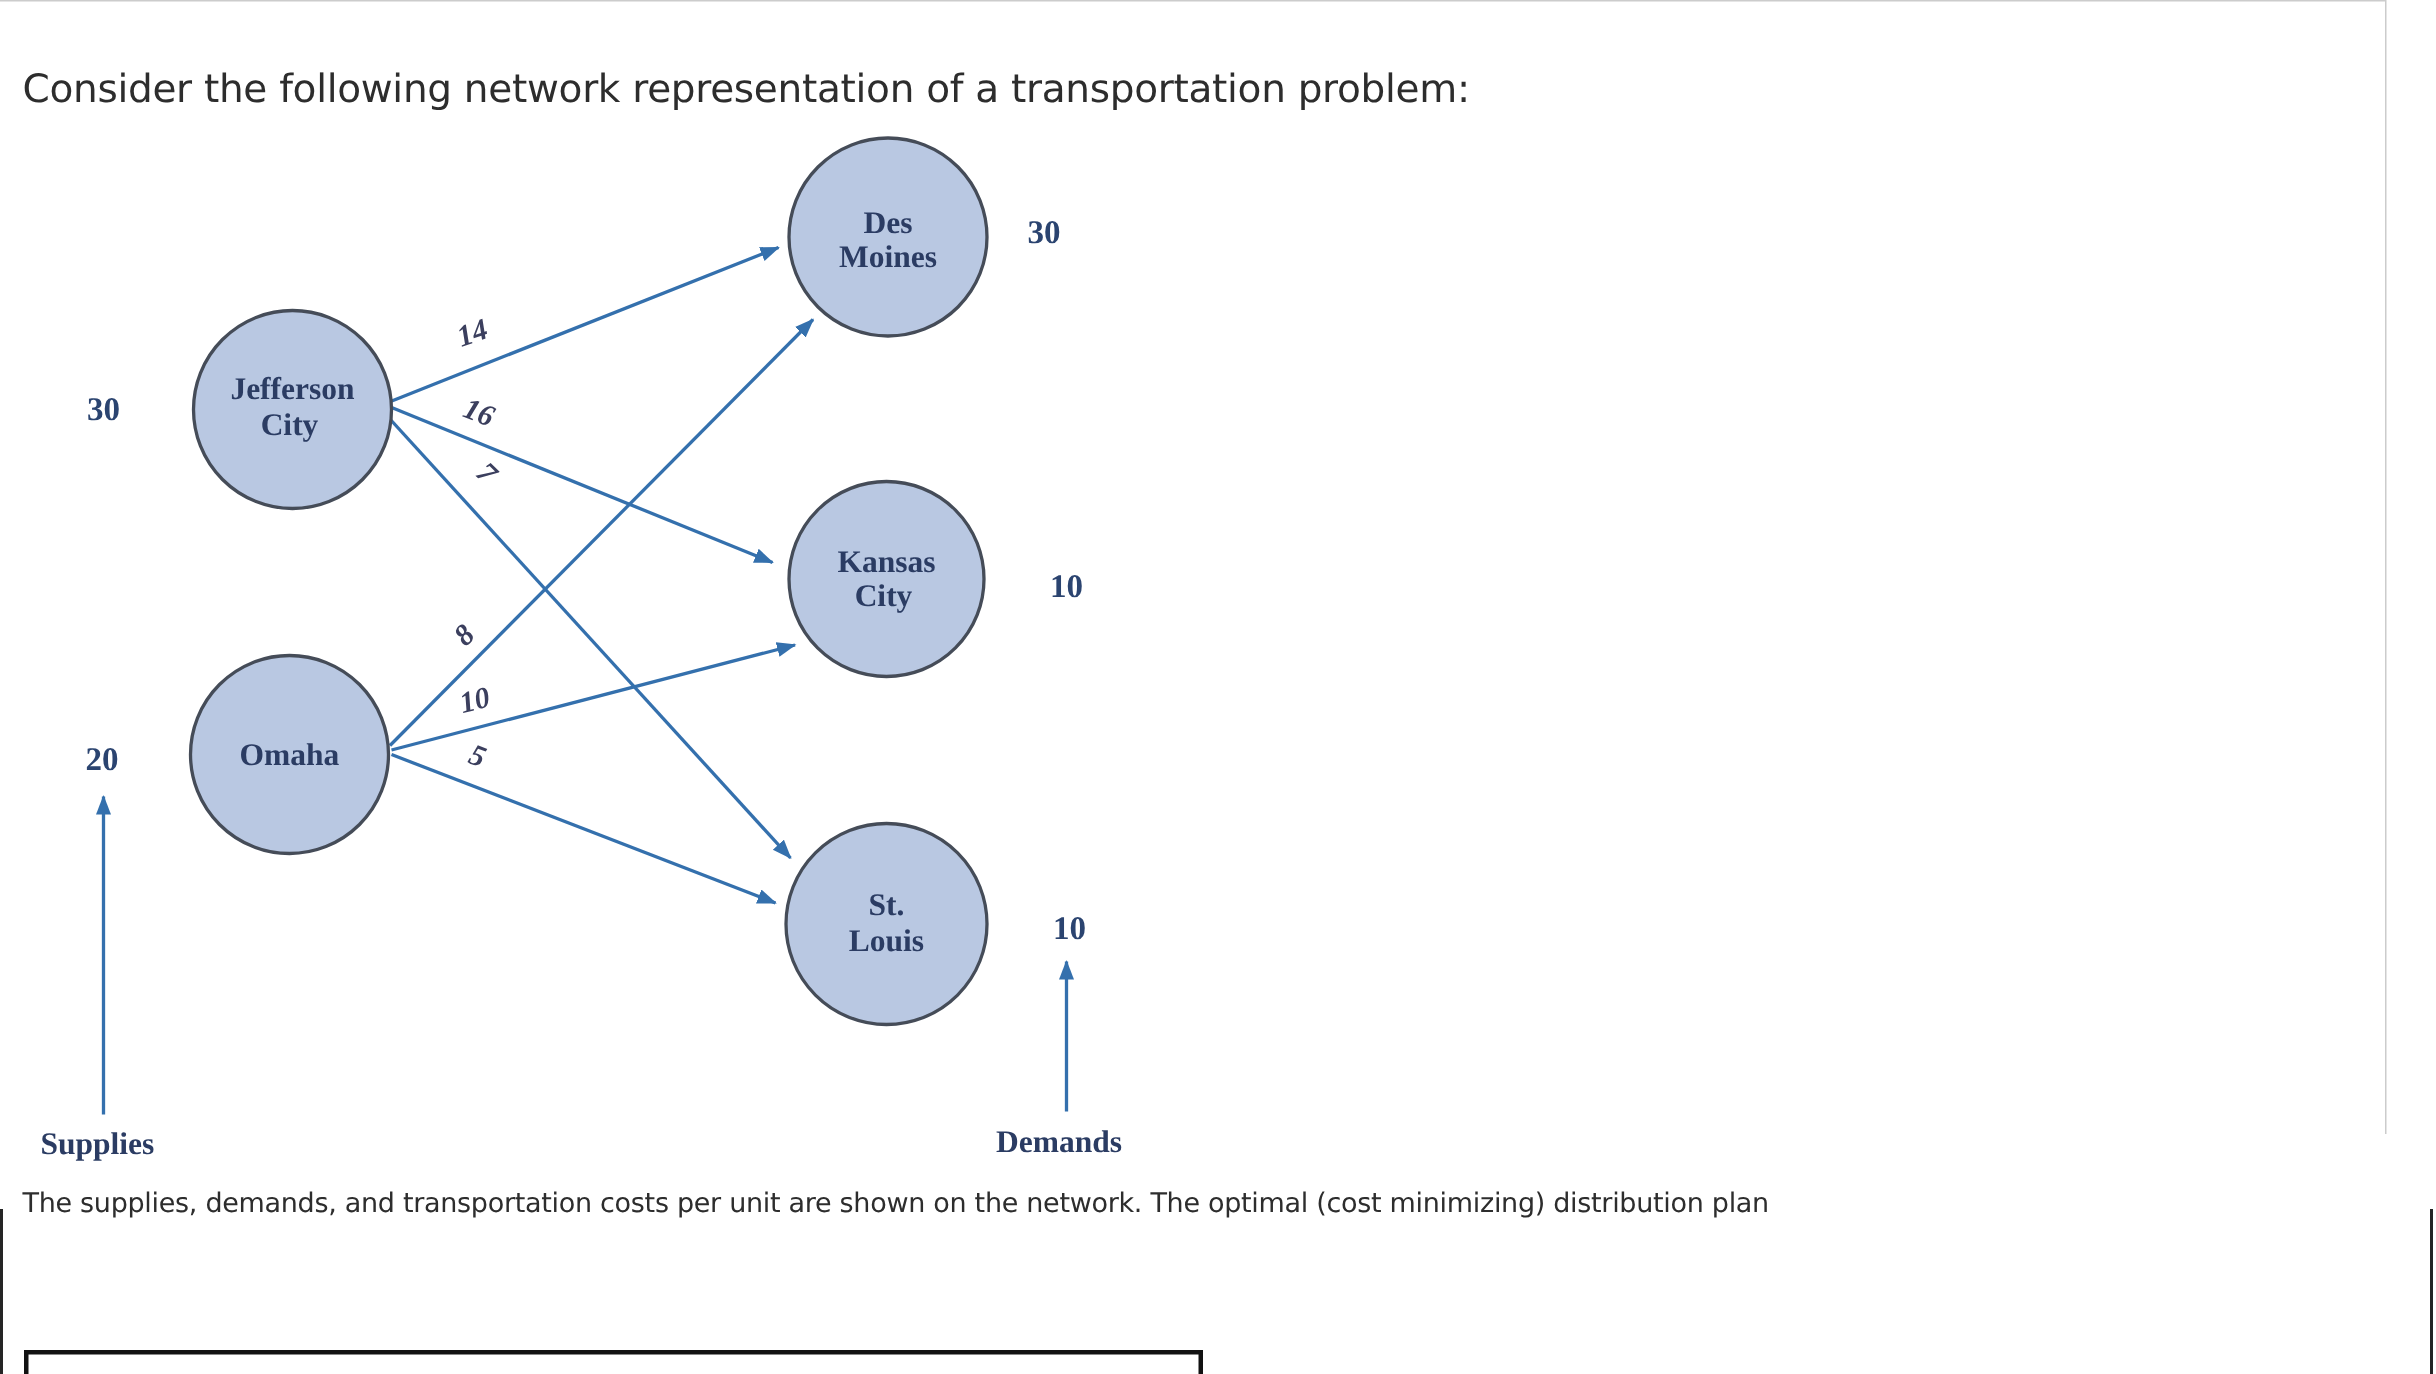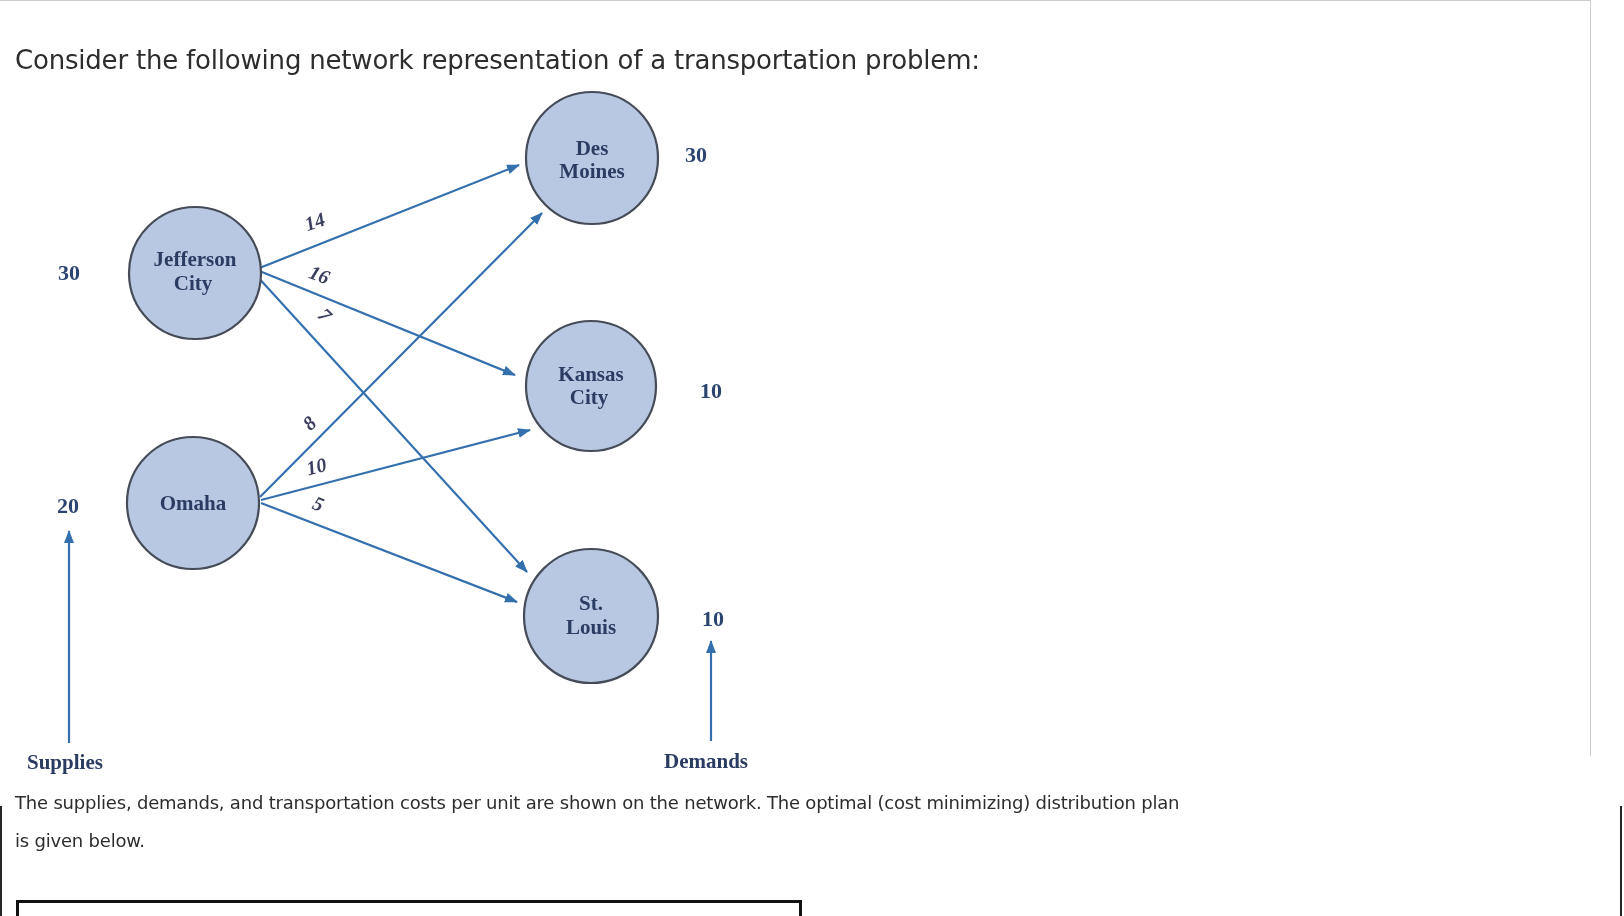--- a/index.html
+++ b/index.html
@@ -93,16 +93,15 @@
 
   <line class="edge" x1="69" y1="663" x2="69" y2="451" marker-end="url(#arrow)"></line>
   <text class="axis-text" x="27" y="689">Supplies</text>
 
   <line class="edge" x1="711" y1="661" x2="711" y2="561" marker-end="url(#arrow)"></line>
   <text class="axis-text" x="664" y="688">Demands</text>
 </svg>
 
 <div class="abs body-text">
   <div>The supplies, demands, and transportation costs per unit are shown on the network. The optimal (cost minimizing) distribution plan</div>
-  <div>is given below.</div>
 </div>
 
 <div class="abs answer-box"></div>
 
 </body></html>

